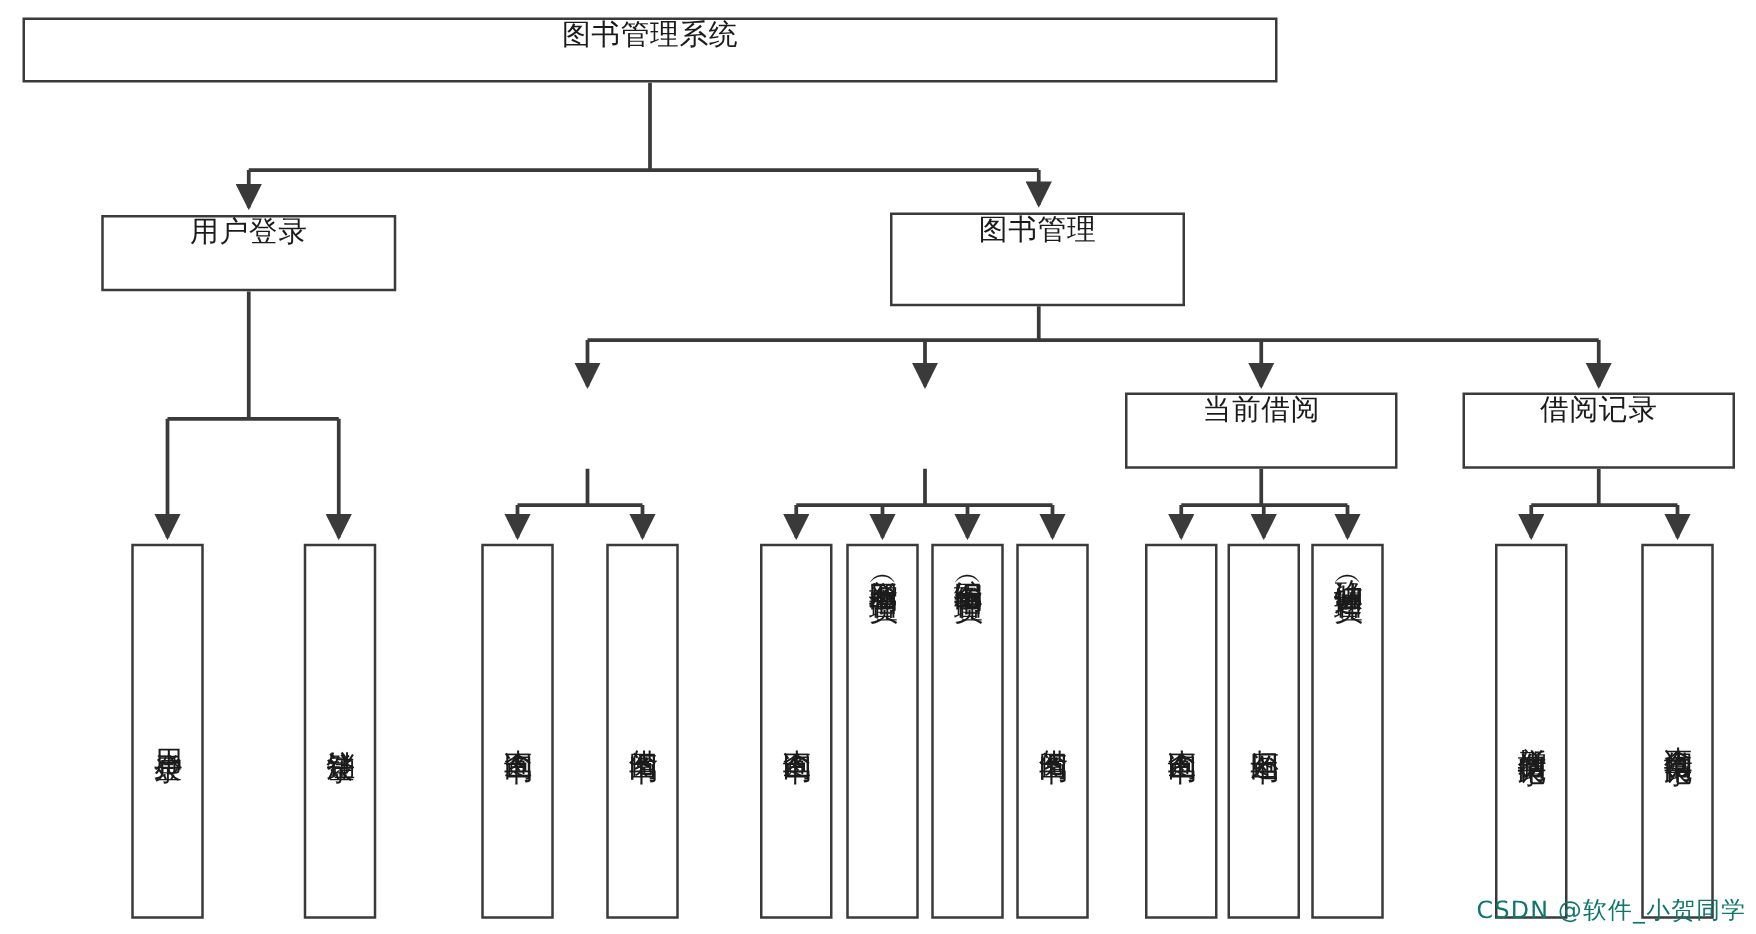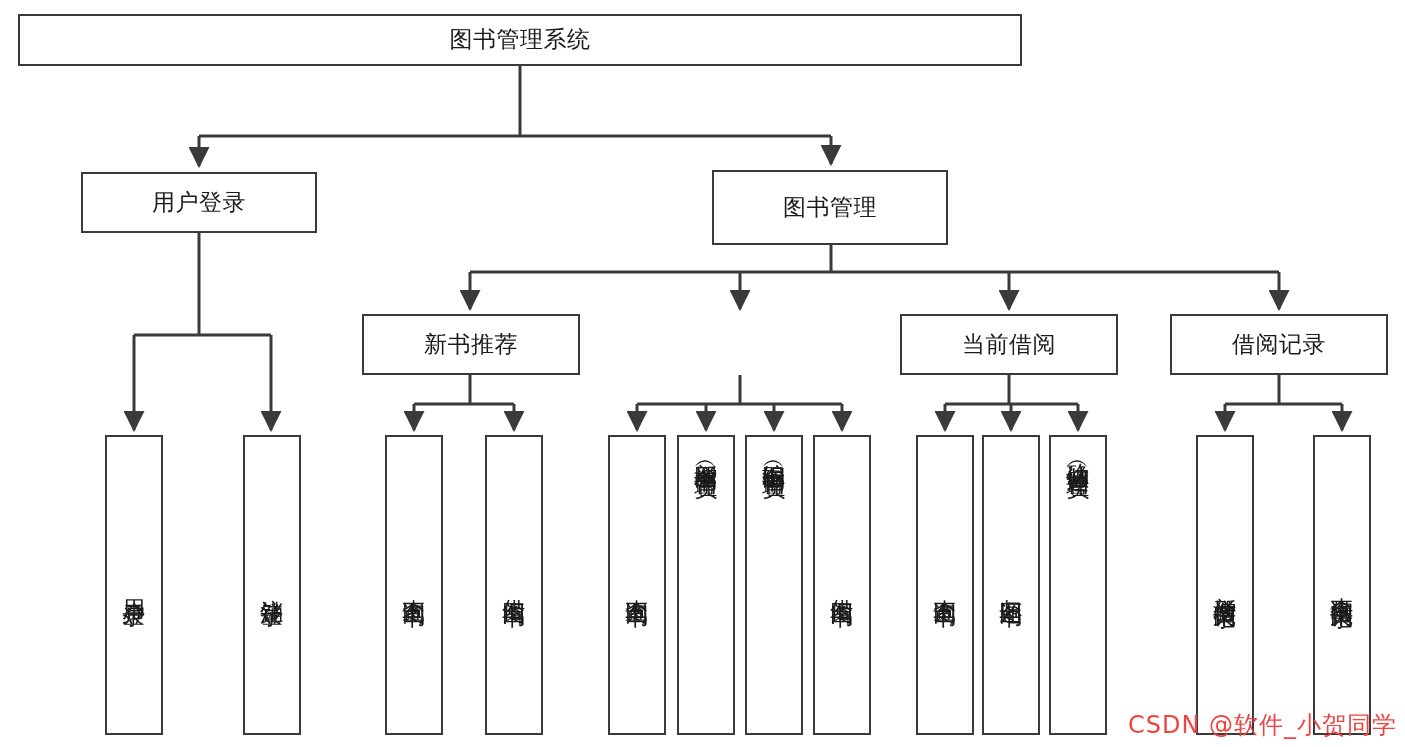--- a/index.html
+++ b/index.html
@@ -23,21 +23,21 @@
     top: 0;
     width: 1405px;
     height: 747px;
   }
   .node {
     position: absolute;
     box-sizing: border-box;
     border: 2.5px solid #3a3a3a;
     background: #ffffff;
     display: flex;
-    align-items: center;
+    align-items: flex-start;
     justify-content: center;
     color: #1b1b1b;
   }
   .node-label {
     display: block;
     text-align: center;
     line-height: 1.12;
     letter-spacing: 0.5px;
   }
   .horiz .node-label {
@@ -60,22 +60,22 @@
     text-orientation: upright;
     font-size: 23px;
     line-height: 1.15;
     letter-spacing: 2px;
     white-space: nowrap;
   }
   #watermark {
     position: absolute;
     right: 8px;
     bottom: 6px;
-    font-size: 24px;
-    color: #ef4444;
+    font-size: 19px;
+    color: #0f766e;
     letter-spacing: 1px;
     white-space: nowrap;
     pointer-events: none;
   }
 </style>
 </head>
 <body>
 
 <div id="canvas">
 
@@ -133,23 +133,20 @@
     <span class="node-label">图书管理系统</span>
   </div>
 
   <div class="node horiz" style="left:81px; top:172px; width:236px; height:61px;">
     <span class="node-label">用户登录</span>
   </div>
   <div class="node horiz" style="left:712px; top:170px; width:236px; height:75px;">
     <span class="node-label">图书管理</span>
   </div>
 
-  <div class="node horiz" style="left:362px; top:314px; width:218px; height:61px;">
-    <span class="node-label">新书推荐</span>
-  </div>
   <div class="node horiz" style="left:900px; top:314px; width:218px; height:61px;">
     <span class="node-label">当前借阅</span>
   </div>
   <div class="node horiz" style="left:1170px; top:314px; width:218px; height:61px;">
     <span class="node-label">借阅记录</span>
   </div>
 
   <div class="node vert centered" style="left:105px; top:435px; width:58px; height:300px;">
     <span class="node-label">用户登录</span>
   </div>

